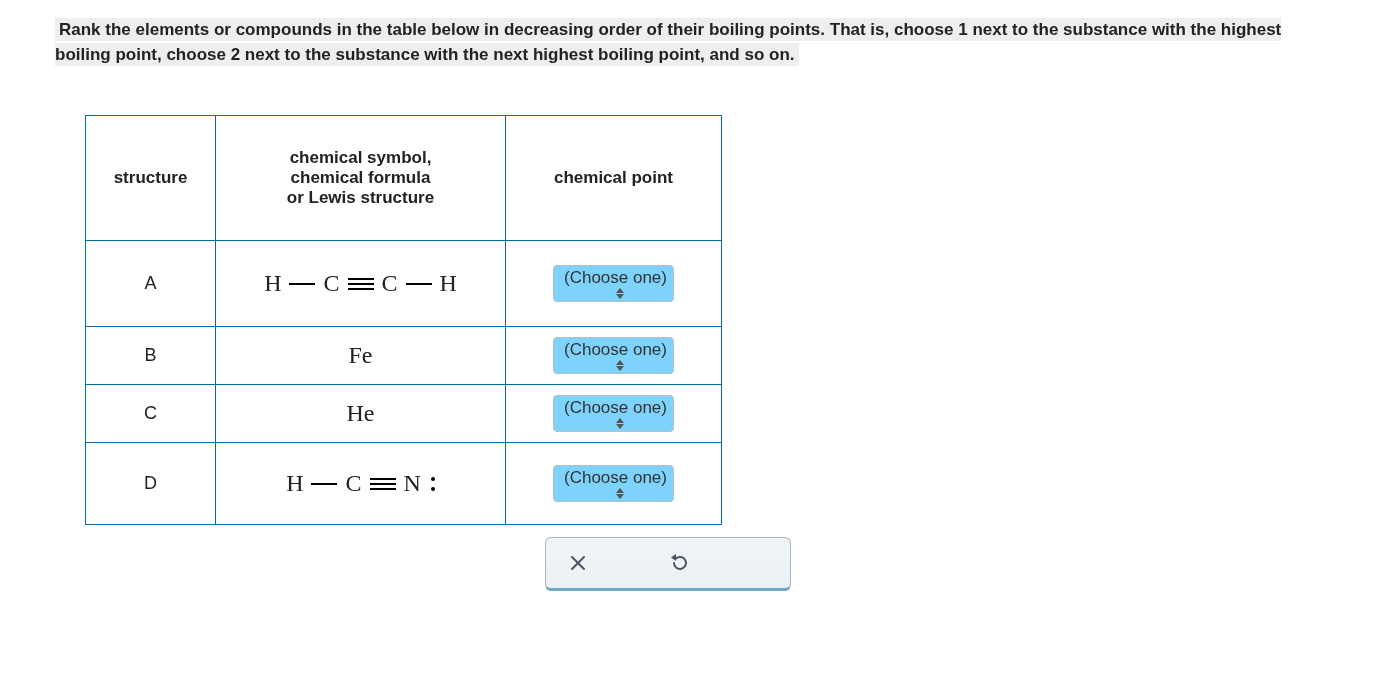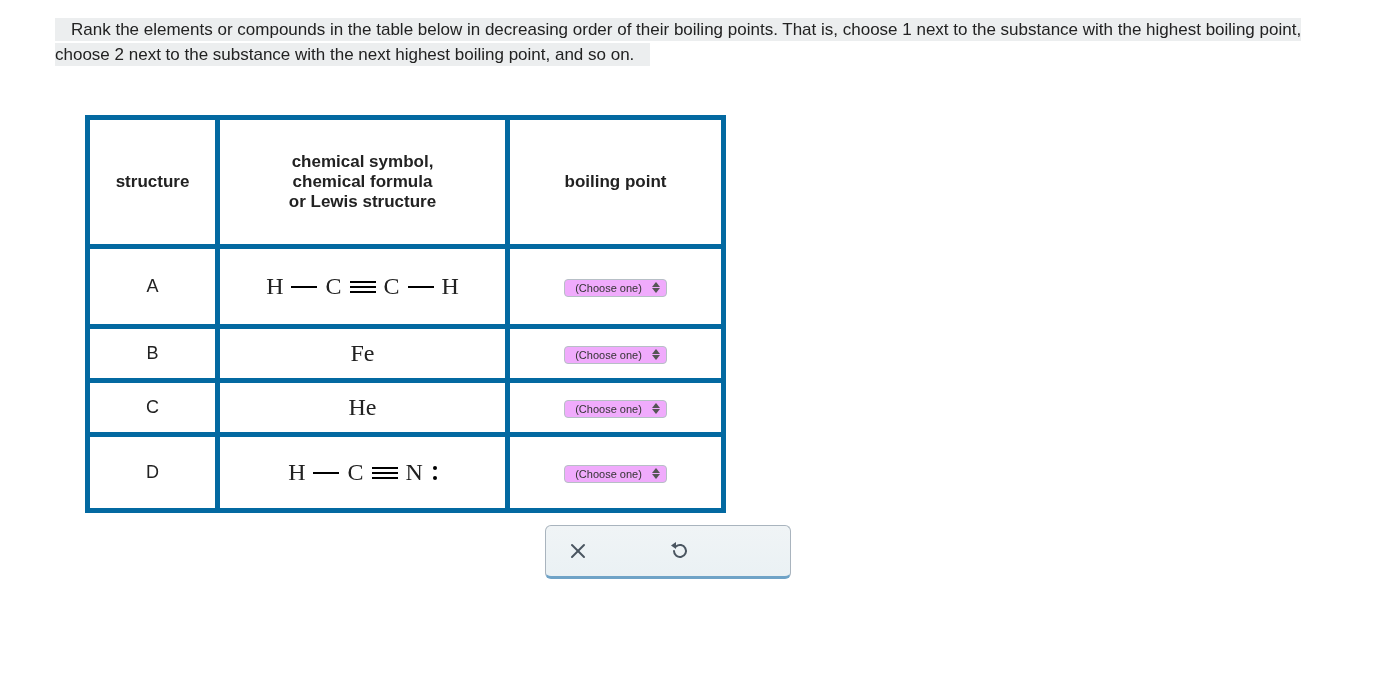--- a/index.html
+++ b/index.html
@@ -6,31 +6,32 @@
     body {
       margin: 0;
       font-family: Verdana, Geneva, sans-serif;
       font-size: 17px;
       color: #222;
       background: #fff;
     }
     .wrap { padding: 18px 55px; width: 1390px; }
     .question {
       background: #eceeef;
-      padding: 2px 16px;
+      padding: 2px 4px;
       line-height: 1.45;
       display: inline;
+      font-weight: bold;
     }
     .q-wrap { margin-bottom: 48px; }
     table.data {
       border-collapse: collapse;
       margin-left: 30px;
     }
     table.data th, table.data td {
-      border: 5px solid #0369a1;
+      border: 1px solid #0369a1;
       text-align: center;
       vertical-align: middle;
     }
     table.data th { font-weight: bold; padding: 32px 18px; }
     th.c1, td.c1 { width: 130px; }
     th.c2, td.c2 { width: 290px; }
     th.c3, td.c3 { width: 216px; }
     td.c1 { padding: 14px 0; font-size: 18px; }
     td.c2 { font-family: 'Times New Roman', serif; font-size: 24px; }
     td.c3 { padding: 10px 0; }
@@ -46,25 +47,26 @@
     .tbond { display:inline-flex; flex-direction:column; gap:3px; vertical-align:middle;}
     .tbond span { display:block; width:26px; height:2px; background:#000; }
     .lp { display:inline-flex; flex-direction:column; gap:6px; margin-left:2px;}
     .lp span { width:4px; height:4px; background:#000; border-radius:50%; display:block;}
     .sel {
       display: inline-flex;
       align-items: center;
       border: 1px solid #b7bfc6;
       border-radius: 4px;
       padding: 2px 6px 2px 10px;
-      font-size: 11px;
+      font-size: 17px;
       color: #333;
-      background: #f0abfc;
+      background: #7dd3fc;
       cursor: pointer;
       user-select: none;
+      flex-direction: column;
     }
     .sel .caret {
       display:inline-flex; flex-direction:column; gap:1px;
       margin-left: 10px; align-items:center;
     }
     .sel .caret svg { display:block; }
     .actions {
       width: 246px;
       margin-left: 490px;
       margin-top: 12px;
@@ -87,21 +89,21 @@
     <span class="question">Rank the elements or compounds in the table below in decreasing order of their boiling points. That is, choose 1 next to the substance with the highest boiling point, choose 2 next to the substance with the next highest boiling point, and so on.</span>
   </div>
 
   <table class="data">
     <tbody>
         <tr>
       <th class="c1">structure</th>
       <th class="c2"><span style="white-space:pre-line; display:inline-block;">chemical symbol,
 chemical formula
 or Lewis structure</span></th>
-      <th class="c3">boiling point</th>
+      <th class="c3">chemical point</th>
     </tr>
 
     <tr class="row-a">
       <td class="c1">A</td>
       <td class="c2">
         <span class="lewis">
           <span>H</span>
           <span class="sbond"></span>
           <span>C</span>
           <span class="tbond">

